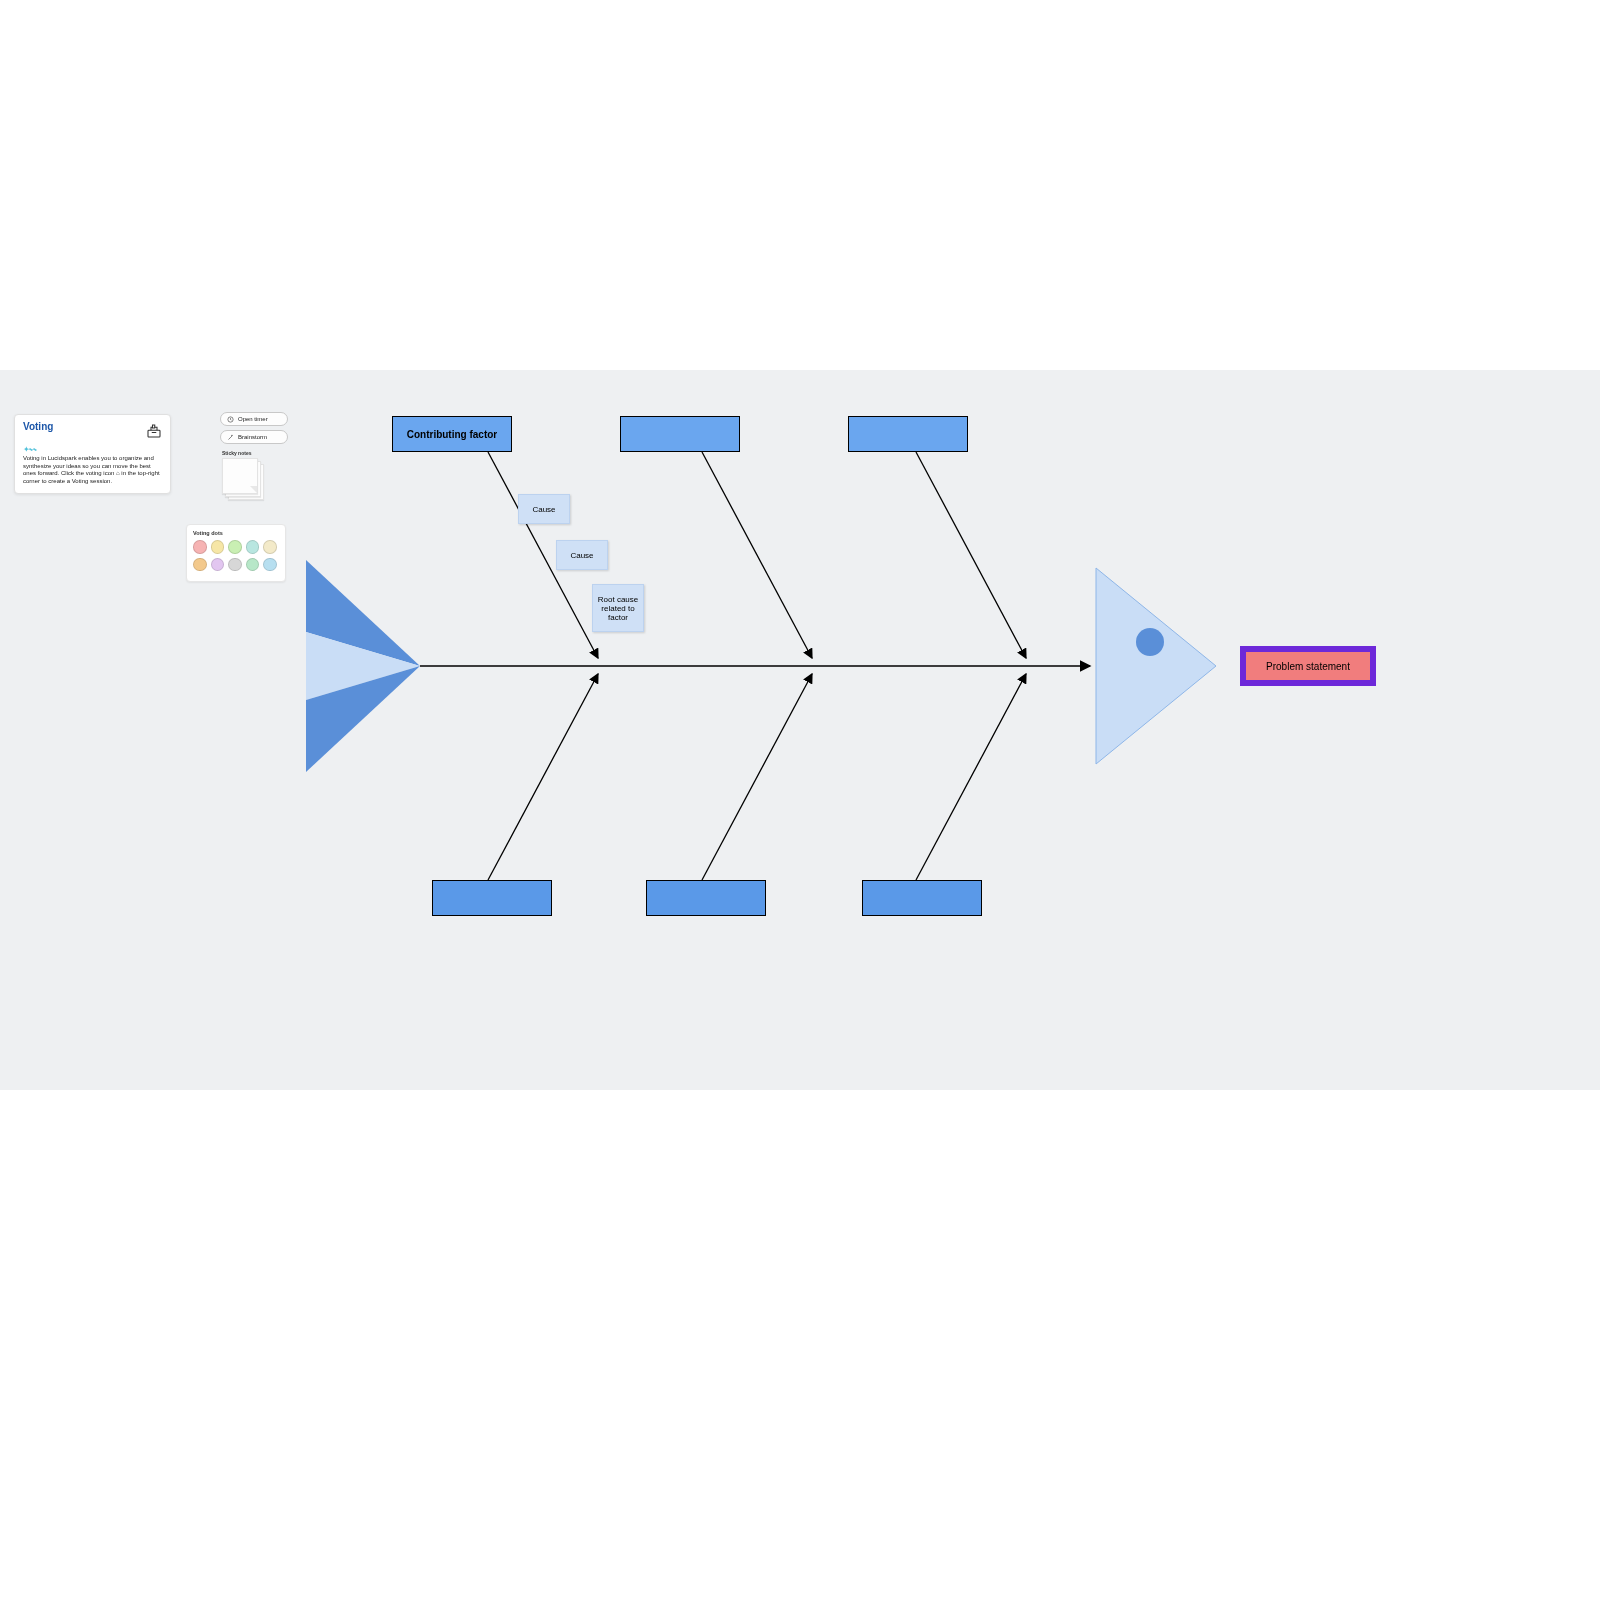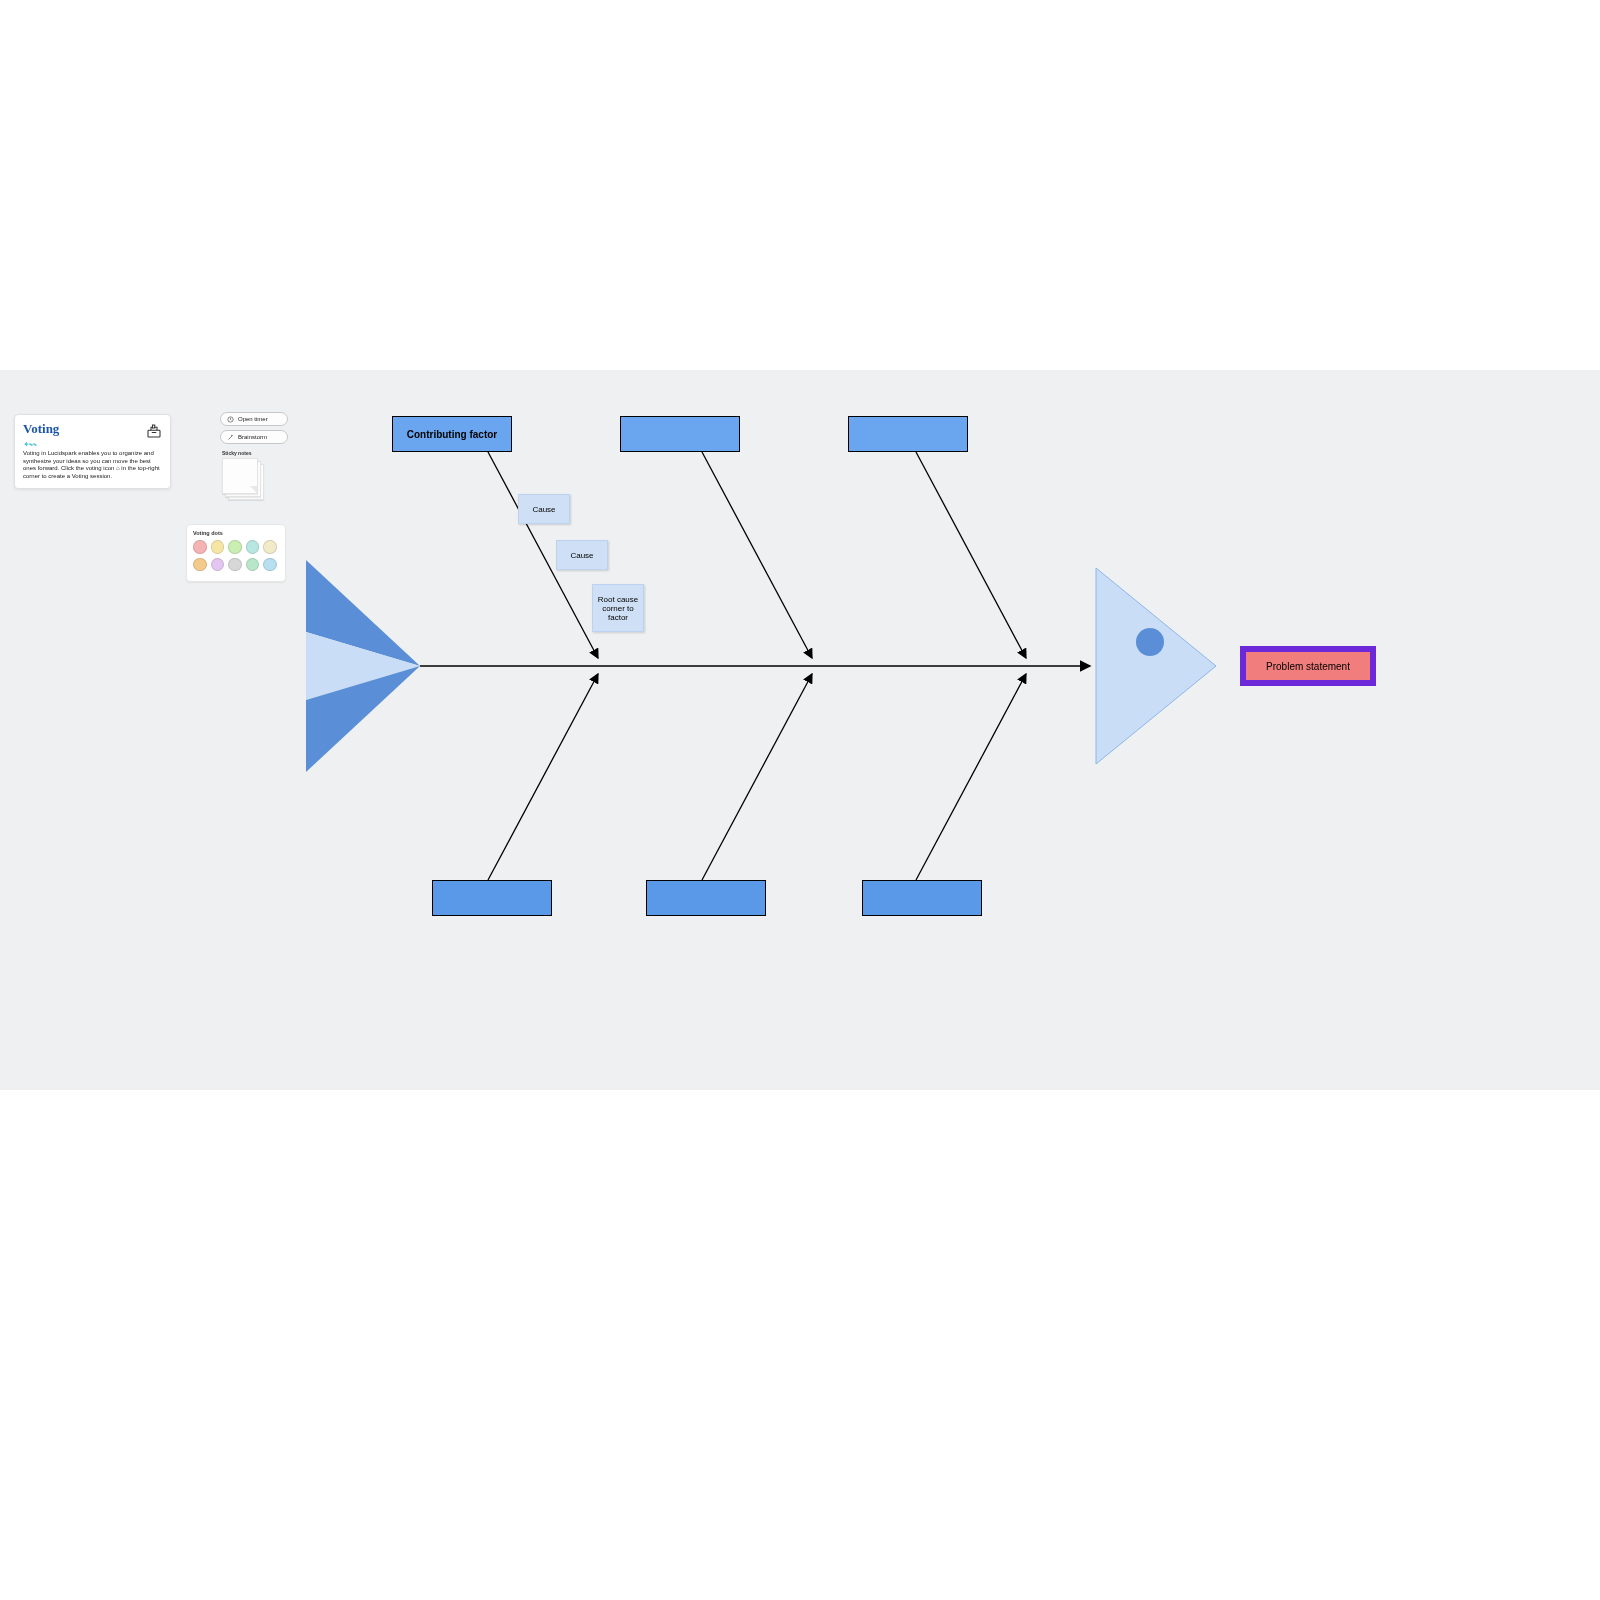--- a/index.html
+++ b/index.html
@@ -29,25 +29,24 @@
     left: 14px;
     top: 414px;
     width: 155px;
     background: #ffffff;
     border: 1px solid #e0e0e0;
     border-radius: 4px;
     box-shadow: 0 1px 3px rgba(0,0,0,0.08);
   }
   .voting-card-inner { padding: 6px 8px 8px 8px; }
   .voting-title {
-    font-size: 13px;
+    font-size: 10px;
     font-weight: 700;
     color: #1c56a8;
-    margin-bottom: 1px;
-    font-family: Liberation Serif, serif;
+    margin-bottom: 11px;
   }
   .voting-sub {
     position: relative;
     height: 8px;
   }
   .voting-squiggle {
     position: absolute;
     left: 0; top: 0;
     font-size: 8px;
     color: #4cbfd9;
@@ -293,21 +292,21 @@
     <div class="factor-box factor-bottom" style="left:646px; top:510px;"></div>
     <div class="factor-box factor-bottom" style="left:862px; top:510px;"></div>
 
     <div class="sticky" style="left:518px; top:124px; height:30px;">
       <span>Cause</span>
     </div>
     <div class="sticky" style="left:556px; top:170px; height:30px;">
       <span>Cause</span>
     </div>
     <div class="sticky" style="left:592px; top:214px; height:48px;">
-      <span>Root cause corner to factor</span>
+      <span>Root cause related to factor</span>
     </div>
 
     <div class="head-box" style="left:1240px; top:276px;">
       <span>Problem statement</span>
     </div>
 
   </div>
 
 </div>
 

